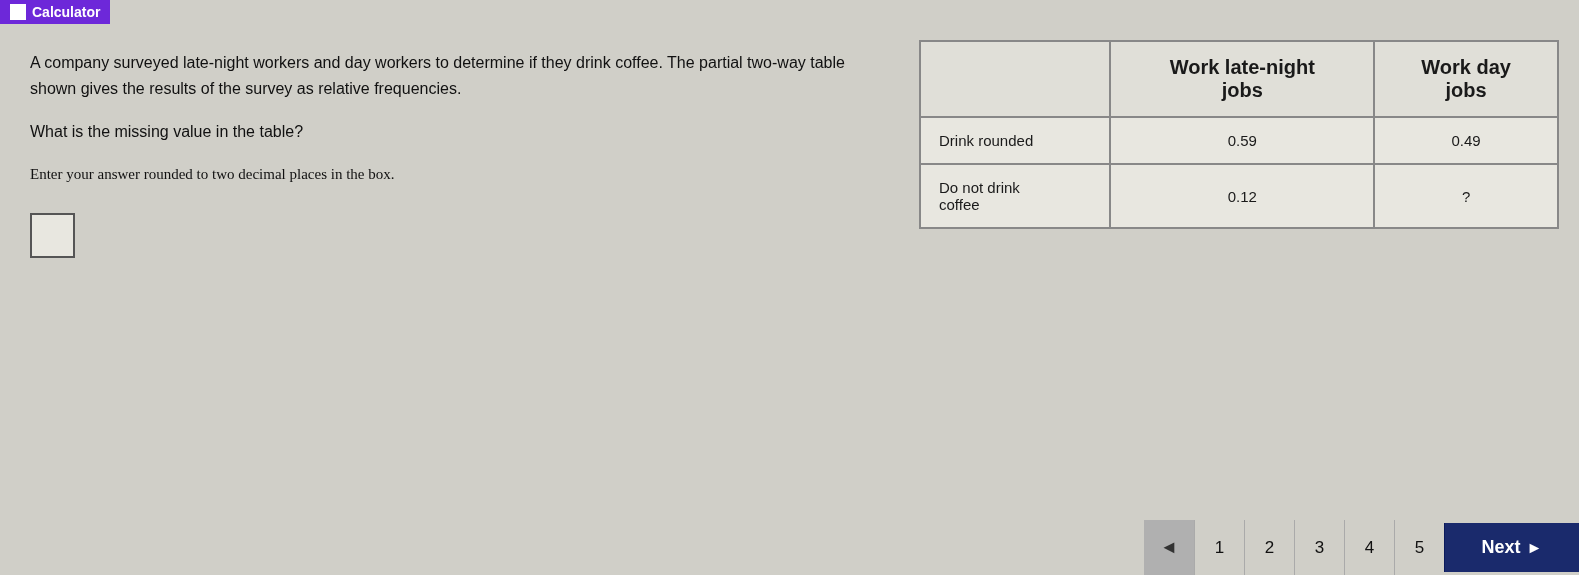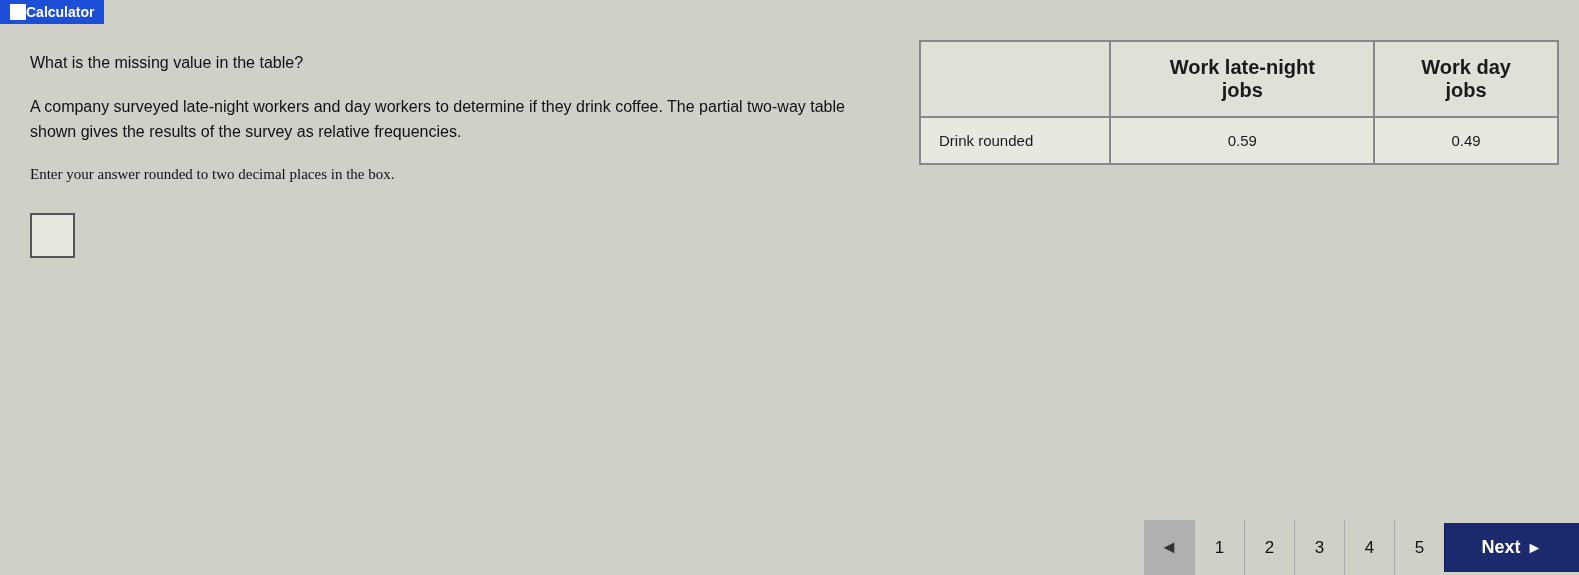--- a/index.html
+++ b/index.html
@@ -16,23 +16,24 @@
       font-size: 16px;
       color: #1a1a1a;
       overflow: hidden;
       position: relative;
     }
 
     .calculator-bar {
       position: absolute;
       top: 0;
       left: 0;
-      background-color: #1d4ed8;
+      background-color: #6d28d9;
       padding: 4px 10px;
       display: flex;
+      gap: 6px;
       z-index: 10;
     }
 
     .calculator-icon {
       width: 16px;
       height: 16px;
       background-color: #fff;
       display: inline-block;
     }
 
@@ -177,41 +178,46 @@
 <body>
 
 <div class="calculator-bar">
   <span class="calculator-icon"></span>
   <span class="calculator-label">Calculator</span>
 </div>
 
 <div class="main-content">
 
   <div class="left-panel">
+    <p class="question-text">A company surveyed late-night workers and day workers to determine if they drink coffee. The partial two-way table shown gives the results of the survey as relative frequencies.</p>
     <p class="question-text">What is the missing value in the table?</p>
-    <p class="question-text">A company surveyed late-night workers and day workers to determine if they drink coffee. The partial two-way table shown gives the results of the survey as relative frequencies.</p>
     <p class="instruction-text">Enter your answer rounded to two decimal places in the box.</p>
     <div class="answer-box"></div>
   </div>
 
   <div class="right-panel">
     <table class="data-table">
       <thead>
         <tr>
           <th class="empty-header"></th>
           <th>Work late-night<br>jobs</th>
           <th>Work day<br>jobs</th>
         </tr>
       </thead>
       <tbody>
         <tr>
           <td class="row-label">Drink rounded</td>
           <td>0.59</td>
           <td>0.49</td>
         </tr>
+        <tr>
+          <td class="row-label">Do not drink<br>coffee</td>
+          <td>0.12</td>
+          <td>?</td>
+        </tr>
       </tbody>
     </table>
   </div>
 
 </div>
 
 <div class="pagination-bar">
   <div class="pagination-arrow-left">
     <span>◄</span>
   </div>

